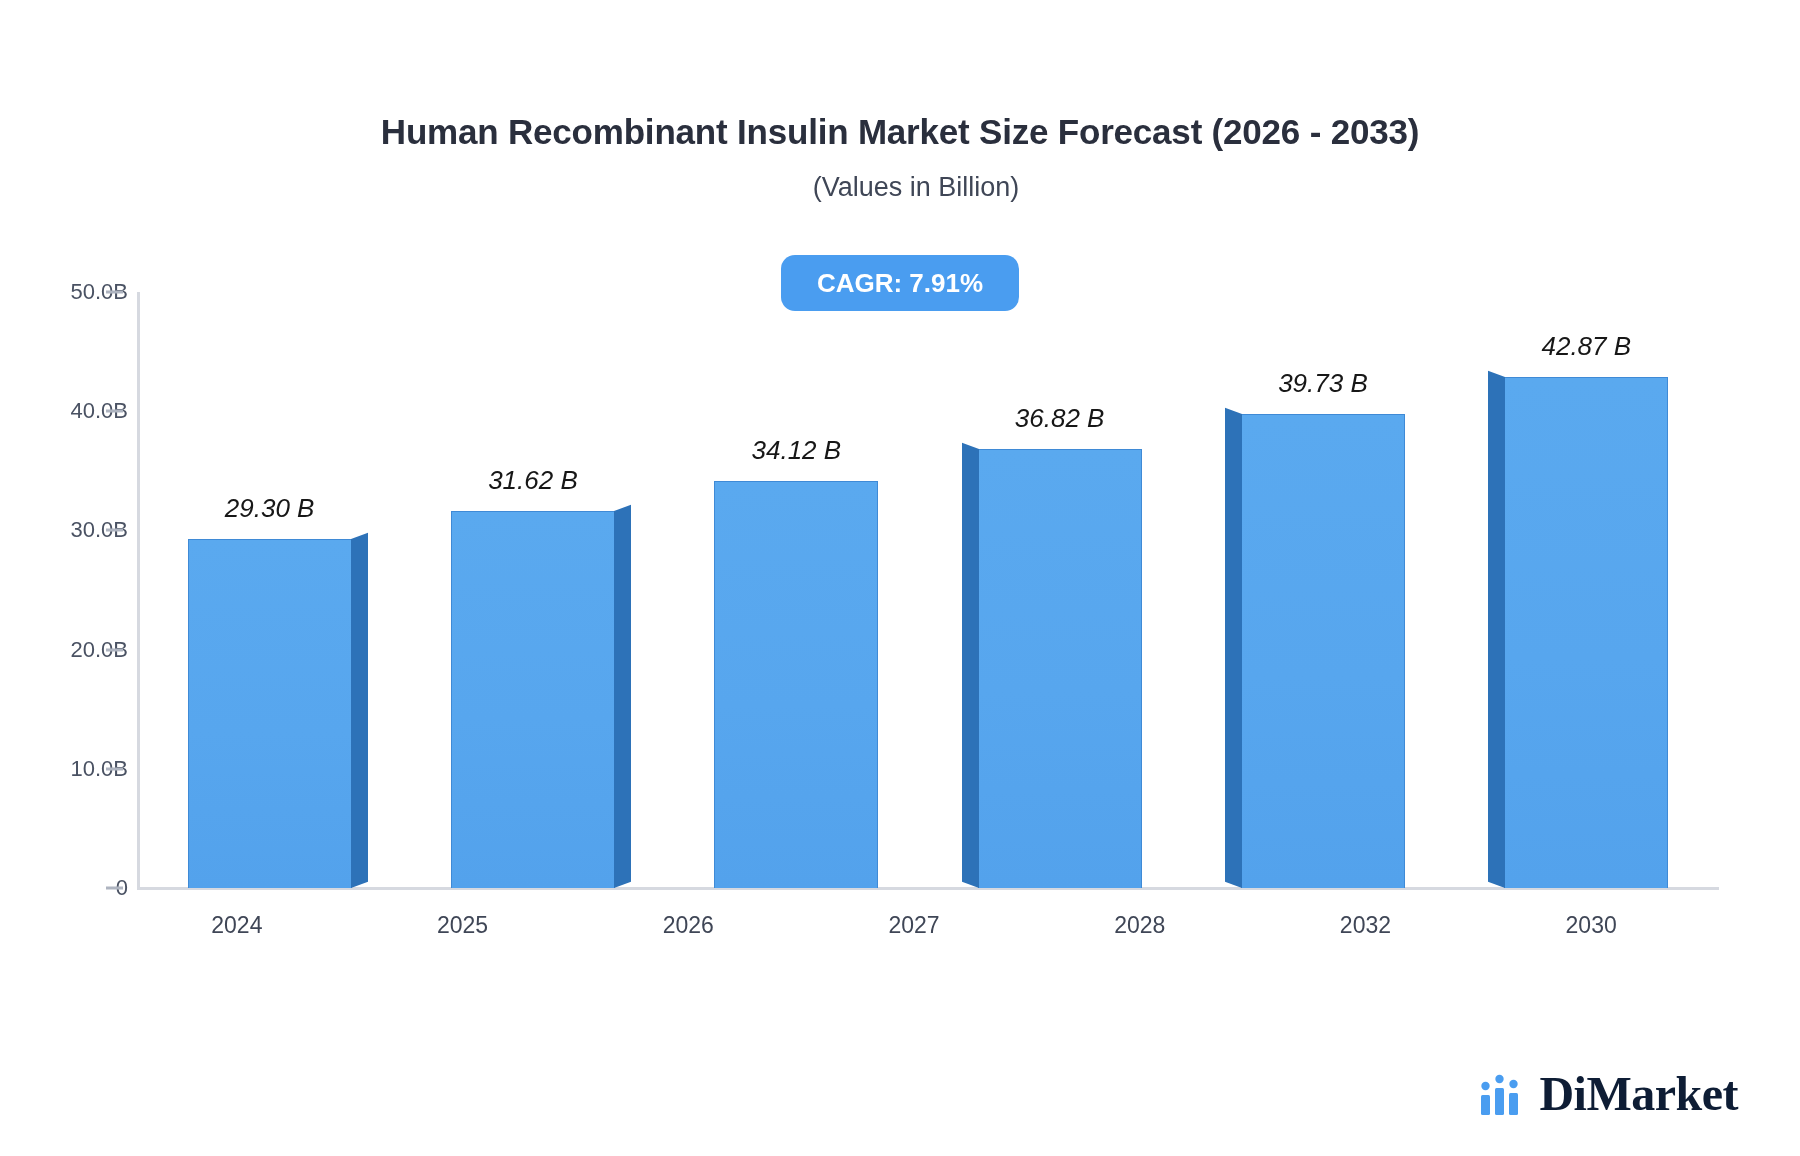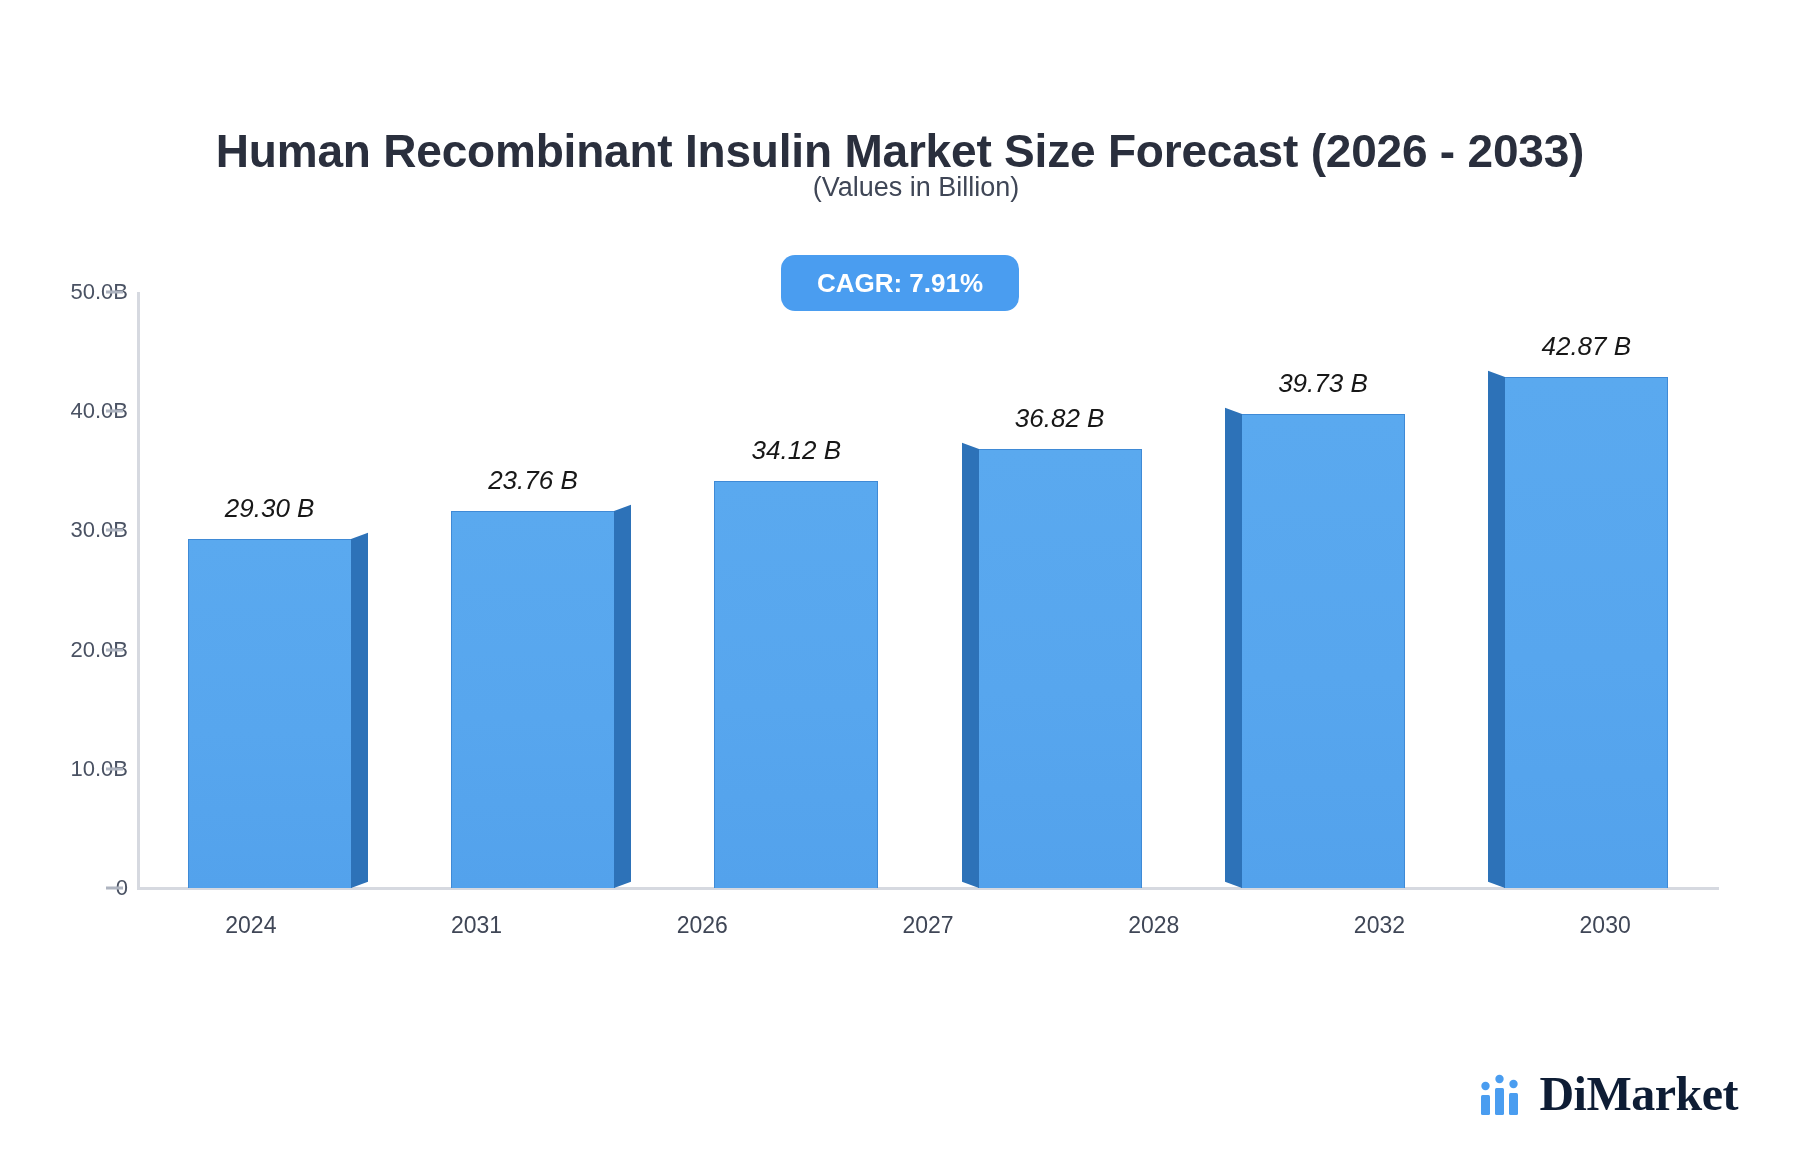--- a/index.html
+++ b/index.html
@@ -6,23 +6,23 @@
   html, body {
     width: 1800px; height: 1156px;
     background: #ffffff;
     font-family: "Liberation Sans", sans-serif;
     overflow: hidden;
   }
   #root { position: relative; width: 1800px; height: 1156px; background: #fff; }
 
   
   .chart-title {
-    position: absolute; top: 124px; left: 0; width: 1800px;
+    position: absolute; top: 112px; left: 0; width: 1800px;
     text-align: center;
-    font-size: 46px; font-weight: bold; color: #2a2f3d;
+    font-size: 35px; font-weight: bold; color: #2a2f3d;
     letter-spacing: -0.2px;
     white-space: nowrap;
   }
   .chart-subtitle {
     position: absolute; top: 172px; left: 16px; width: 1800px;
     text-align: center;
     font-size: 27px; font-weight: normal; color: #3f4656;
   }
 
   
@@ -113,21 +113,21 @@
     left: 50%; transform: translateX(-50%);
     bottom: 100%;
     margin-bottom: 15px;
     font-size: 26px; color: #171717;
     white-space: nowrap;
   }
 
   
   .xlabels {
     position: absolute;
-    left: 138px; top: 912px; width: 1580px;
+    left: 124px; top: 912px; width: 1580px;
     display: flex;
   }
   .xlabel {
     flex: 1 1 0; text-align: center;
     font-size: 23px; color: #3f4656;
   }
 
   
   .logo {
     position: absolute;
@@ -178,21 +178,21 @@
               <div class="bar-side right" style="height: 349.256px;"></div>
             </div>
             <div class="bar-value">29.30 B</div>
           </div>
         </div>
         <div class="bar-slot">
           <div class="bar-3d">
             <div class="bar-face" style="height: 376.91px;">
               <div class="bar-side right" style="height: 376.91px;"></div>
             </div>
-            <div class="bar-value">23.76 B</div>
+            <div class="bar-value">31.62 B</div>
           </div>
         </div>
         <div class="bar-slot">
           <div class="bar-3d">
             <div class="bar-face" style="height: 406.71px;"></div>
             <div class="bar-value">34.12 B</div>
           </div>
         </div>
         <div class="bar-slot">
           <div class="bar-3d">
@@ -216,21 +216,21 @@
               <div class="bar-side left" style="height: 511.01px;"></div>
             </div>
             <div class="bar-value">42.87 B</div>
           </div>
         </div>
       </div>
   </div>
 
   <div class="xlabels" id="xlabels">
       <div class="xlabel">2024</div>
-      <div class="xlabel">2031</div>
+      <div class="xlabel">2025</div>
       <div class="xlabel">2026</div>
       <div class="xlabel">2027</div>
       <div class="xlabel">2028</div>
       <div class="xlabel">2032</div>
       <div class="xlabel">2030</div>
     </div>
 
   <div class="logo">
     <svg class="logo-mark" viewBox="0 0 46 46">
       <rect x="2" y="24" width="9" height="20" rx="1.5" fill="#4a9df0"></rect>

